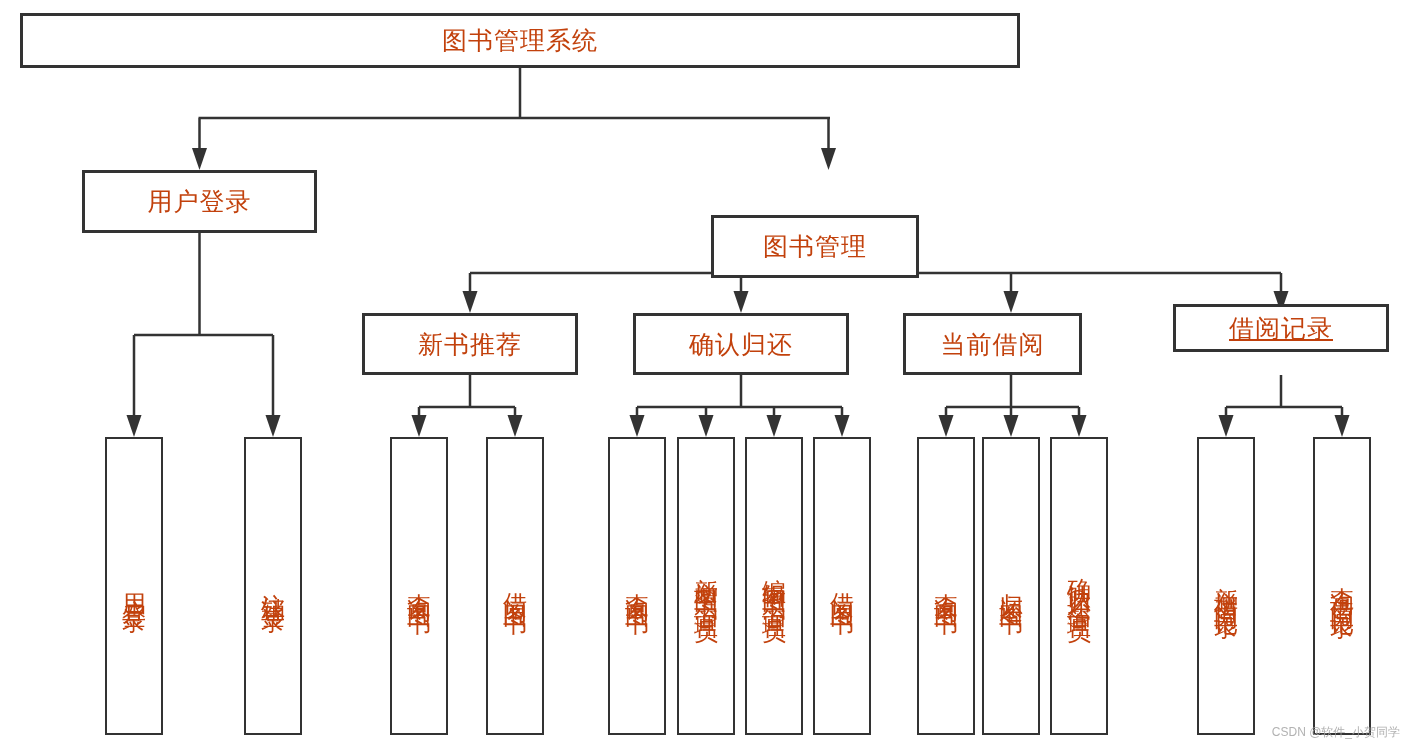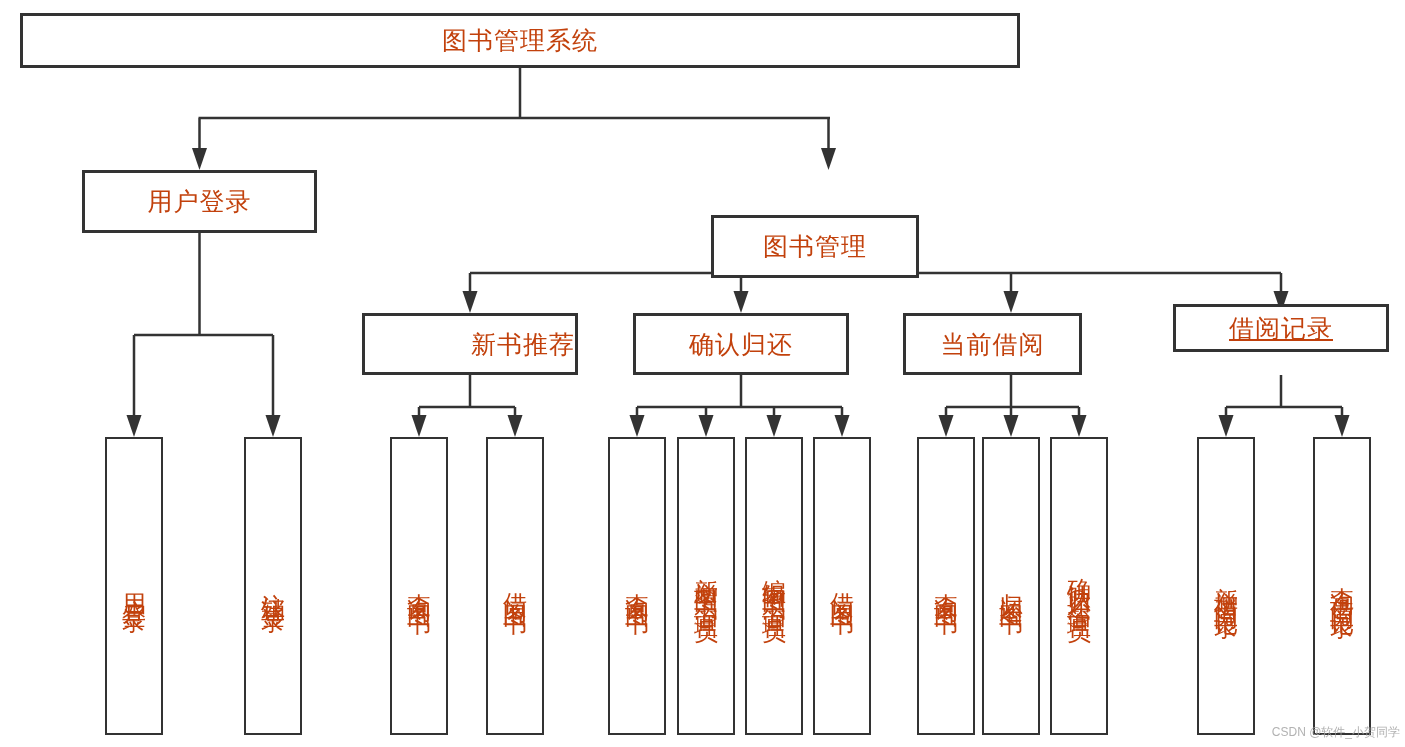--- a/index.html
+++ b/index.html
@@ -92,21 +92,21 @@
     <span class="h-label">图书管理系统</span>
   </div>
 
   <div class="node" style="left:82px; top:170px; width:235px; height:63px;">
     <span class="h-label">用户登录</span>
   </div>
   <div class="node" style="left:711px; top:170px; width:208px; height:63px;margin-top:45px;">
     <span class="h-label">图书管理</span>
   </div>
 
-  <div class="node" style="left:362px; top:313px; width:216px; height:62px;justify-content:flex-end;">
+  <div class="node" style="left:362px; top:313px; width:216px; height:62px;">
     <span class="h-label">新书推荐</span>
   </div>
   <div class="node" style="left:633px; top:313px; width:216px; height:62px;">
     <span class="h-label">确认归还</span>
   </div>
   <div class="node" style="left:903px; top:313px; width:179px; height:62px;">
     <span class="h-label">当前借阅</span>
   </div>
   <div class="node" style="left:1173px; top:304px; width:216px; height:48px;text-decoration:underline;">
     <span class="h-label">借阅记录</span>

